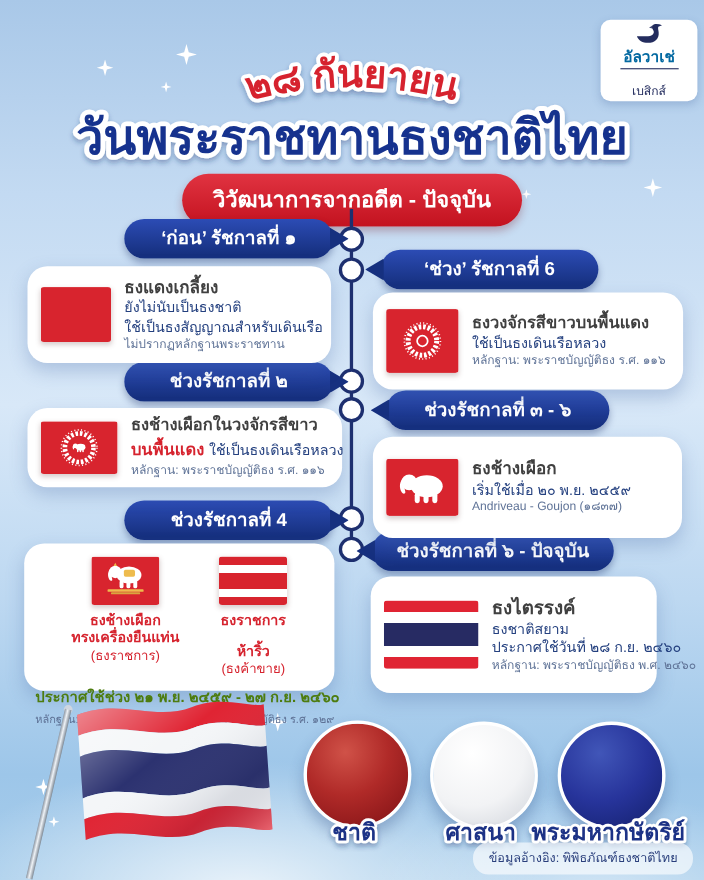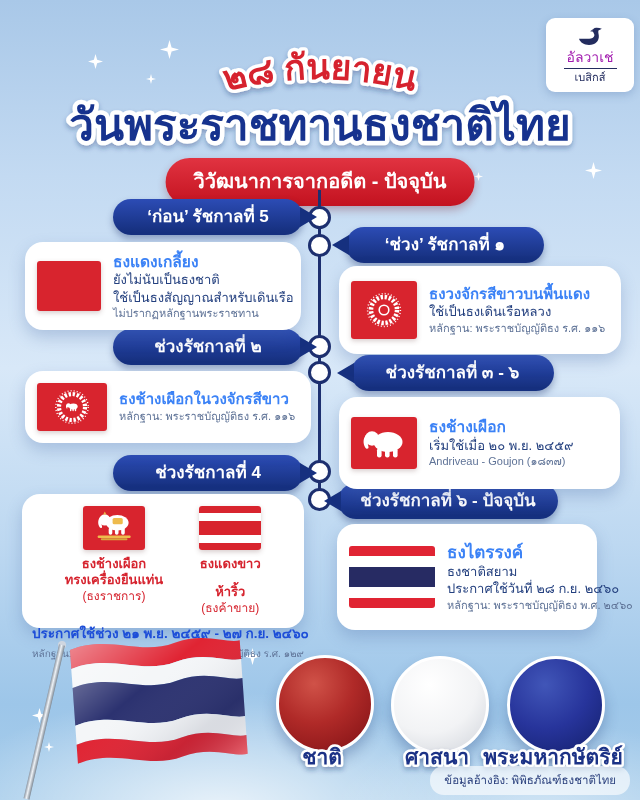--- a/index.html
+++ b/index.html
@@ -11,22 +11,22 @@
   .cloud{position:absolute;left:-60px;top:690px;width:560px;height:200px;
     background:radial-gradient(ellipse at 50% 60%,rgba(255,255,255,.75),rgba(255,255,255,0) 70%);}
   .cloud2{position:absolute;left:330px;top:720px;width:420px;height:160px;
     background:radial-gradient(ellipse at 50% 60%,rgba(255,255,255,.5),rgba(255,255,255,0) 70%);}
   .sparkle{position:absolute;background:#fff;
     clip-path:polygon(50% 0%,61% 39%,100% 50%,61% 61%,50% 100%,39% 61%,0% 50%,39% 39%);
     filter:drop-shadow(0 0 2px rgba(255,255,255,.9));}
   
   .logo{position:absolute;left:546px;top:18px;width:88px;height:74px;background:#fff;border-radius:9px;
     box-shadow:0 3px 8px rgba(60,90,150,.25);display:flex;flex-direction:column;align-items:center;justify-content:center;gap:1px;}
-  .logo-name{font-size:14px;font-weight:normal;color:#a21caf;border-bottom:1.5px solid #232c5e;padding:0 3px 2px;line-height:1.1;text-align:center;}
-  .logo-sub{font-size:11px;color:#232c5e;padding-top:2px;line-height:1;}
+  .logo-name{font-size:14px;font-weight:bold;color:#0369a1;border-bottom:1.5px solid #232c5e;padding:0 3px 2px;line-height:1.1;text-align:center;}
+  .logo-sub{font-size:11px;color:#232c5e;padding-top:14px;line-height:1;}
   
   .hdr-svg{position:absolute;pointer-events:none;}
   
   .banner{position:absolute;top:158px;left:50%;transform:translateX(-50%);
     background:linear-gradient(180deg,#e13341,#c3121f);color:#fff;font-weight:bold;font-size:20px;
     padding:7px 28px 9px;border-radius:26px;white-space:nowrap;box-shadow:0 4px 8px rgba(120,20,30,.3);}
   
   .tl-line{position:absolute;left:318px;top:190px;width:3px;height:312px;background:#1d2f6f;}
   .tl-dot{position:absolute;width:17px;height:17px;border:3px solid #1d2f6f;border-radius:50%;background:#fff;}
   
@@ -34,32 +34,32 @@
     background:linear-gradient(180deg,#2c4cb5 0%,#16307f 90%);border-radius:19px;white-space:nowrap;
     box-shadow:0 4px 7px rgba(20,40,100,.35);}
   .pill-arrow{position:absolute;top:50%;transform:translateY(-50%);width:17px;height:20px;background:#16307f;}
   .pill.left .pill-arrow{right:-14px;clip-path:polygon(0 0,100% 50%,0 100%);}
   .pill.right .pill-arrow{left:-14px;clip-path:polygon(100% 0,0 50%,100% 100%);}
   
   .card{position:absolute;background:#fff;border-radius:18px;box-shadow:0 7px 16px rgba(70,100,160,.28);
     display:flex;align-items:center;padding:10px 12px;box-sizing:border-box;}
   .card .flagbox{flex:0 0 auto;box-shadow:0 2px 5px rgba(100,60,60,.25);border-radius:3px;overflow:hidden;line-height:0;}
   .card .ctext{margin-left:12px;min-width:0;}
-  .ctitle{color:#3b82f6;font-weight:bold;font-size:15.5px;line-height:1.25;white-space:nowrap;}
+  .ctitle{color:#404040;font-weight:bold;font-size:15.5px;line-height:1.25;white-space:nowrap;}
   .cline{color:#24407f;font-size:13px;line-height:1.35;white-space:nowrap;}
   .cfoot{color:#5f7397;font-size:11px;line-height:1.3;white-space:nowrap;}
   .mix-red{color:#d6232e;font-weight:bold;font-size:15.5px;}
   .mix-navy{color:#24407f;font-size:13px;}
   
   .card.dual{display:block;padding:12px 10px 9px;text-align:center;}
   .dual-cols{display:flex;justify-content:center;gap:36px;}
   .dual-col{display:flex;flex-direction:column;align-items:center;}
   .dual-cap{color:#d6232e;font-weight:bold;font-size:13px;line-height:1.25;margin-top:6px;white-space:nowrap;}
   .dual-sub{color:#d6232e;font-size:12px;line-height:1.2;white-space:nowrap;}
-  .dual-line{color:#1d4ed8;font-weight:bold;font-size:13.5px;margin-top:7px;white-space:nowrap;}
+  .dual-line{color:#4d7c0f;font-weight:bold;font-size:13.5px;margin-top:7px;white-space:nowrap;}
   .dual-foot{color:#5f7397;font-size:10px;margin-top:2px;white-space:nowrap;}
   
   .stripes5{width:62px;height:44px;background:linear-gradient(180deg,
     #d8242e 0 16.6%,#fff 16.6% 33.3%,#d8242e 33.3% 66.6%,#fff 66.6% 83.3%,#d8242e 83.3% 100%);}
   .tricolor{width:86px;height:62px;background:linear-gradient(180deg,
     #e02433 0 16.6%,#fff 16.6% 33.3%,#272b63 33.3% 66.6%,#fff 66.6% 83.3%,#e02433 83.3% 100%);}
   
   .sphere{position:absolute;width:92px;height:92px;border-radius:50%;border:3px solid #fff;
     box-shadow:0 8px 14px rgba(30,60,120,.3);}
   .sphere.red{background:radial-gradient(circle at 38% 28%,#d05248 0%,#b02a28 45%,#7e1014 100%);}
@@ -138,25 +138,25 @@
 
   <div class="tl-line"></div>
   <div class="tl-dot" style="left:308px;top:206px"></div>
   <div class="tl-dot" style="left:308px;top:234px"></div>
   <div class="tl-dot" style="left:308px;top:335px"></div>
   <div class="tl-dot" style="left:308px;top:361px"></div>
   <div class="tl-dot" style="left:308px;top:460px"></div>
   <div class="tl-dot" style="left:308px;top:488px"></div>
 
   <div class="pill left" style="left:113px;top:199px;width:190px">
-    <span>‘ก่อน’ รัชกาลที่ 5</span>
+    <span>‘ก่อน’ รัชกาลที่ ๑</span>
     <span class="pill-arrow"></span>
   </div>
   <div class="pill right" style="left:346px;top:227px;width:198px">
-    <span>‘ช่วง’ รัชกาลที่ ๑</span>
+    <span>‘ช่วง’ รัชกาลที่ 6</span>
     <span class="pill-arrow"></span>
   </div>
   <div class="pill left" style="left:113px;top:329px;width:190px">
     <span>ช่วงรัชกาลที่ ๒</span>
     <span class="pill-arrow"></span>
   </div>
   <div class="pill right" style="left:351px;top:355px;width:203px">
     <span>ช่วงรัชกาลที่ ๓ - ๖</span>
     <span class="pill-arrow"></span>
   </div>
@@ -207,20 +207,24 @@
         <rect width="70" height="48" fill="#d8242e"></rect>
         <g stroke="#fff" fill="none">
           <circle cx="35" cy="24" r="13" stroke-width="4.2" stroke-dasharray="2.4 1.7"></circle>
           <circle cx="35" cy="24" r="16.2" stroke-width="1.4" stroke-dasharray="1 2.1"></circle>
         </g>
         <use href="#elephant-shape" transform="translate(28.5,19) scale(0.3)"></use>
       </svg>
     </div>
     <div class="ctext">
       <div class="ctitle" style="font-size:15px">ธงช้างเผือกในวงจักรสีขาว</div>
+      <div style="white-space:nowrap">
+        <span class="mix-red" style="font-size:15px">บนพื้นแดง</span>
+        <span class="mix-navy">ใช้เป็นธงเดินเรือหลวง</span>
+      </div>
       <div class="cfoot">หลักฐาน: พระราชบัญญัติธง ร.ศ. ๑๑๖</div>
     </div>
   </div>
 
   <div class="card" style="left:339px;top:397px;width:281px;height:92px">
     <div class="flagbox">
       <svg width="66" height="52" viewBox="0 0 66 52">
         <rect width="66" height="52" fill="#d8242e"></rect>
         <use href="#elephant-shape" transform="translate(11,10)"></use>
       </svg>
@@ -248,21 +252,21 @@
           </svg>
         </div>
         <div class="dual-cap">ธงช้างเผือก</div>
         <div class="dual-cap" style="margin-top:0">ทรงเครื่องยืนแท่น</div>
         <div class="dual-sub">(ธงราชการ)</div>
       </div>
       <div class="dual-col">
         <div class="flagbox">
           <div class="stripes5"></div>
         </div>
-        <div class="dual-cap">ธงแดงขาว</div>
+        <div class="dual-cap">ธงราชการ</div>
         <div class="dual-cap" style="margin-top:12px">ห้าริ้ว</div>
         <div class="dual-sub">(ธงค้าขาย)</div>
       </div>
     </div>
     <div class="dual-line">ประกาศใช้ช่วง ๒๑ พ.ย. ๒๔๕๙ - ๒๗ ก.ย. ๒๔๖๐</div>
     <div class="dual-foot">หลักฐาน: ประกาศเพิ่มเติมและแก้ไขพระราชบัญญัติธง ร.ศ. ๑๒๙</div>
   </div>
 
   <div class="card" style="left:337px;top:524px;width:260px;height:106px">
     <div class="flagbox" style="box-shadow:none">

